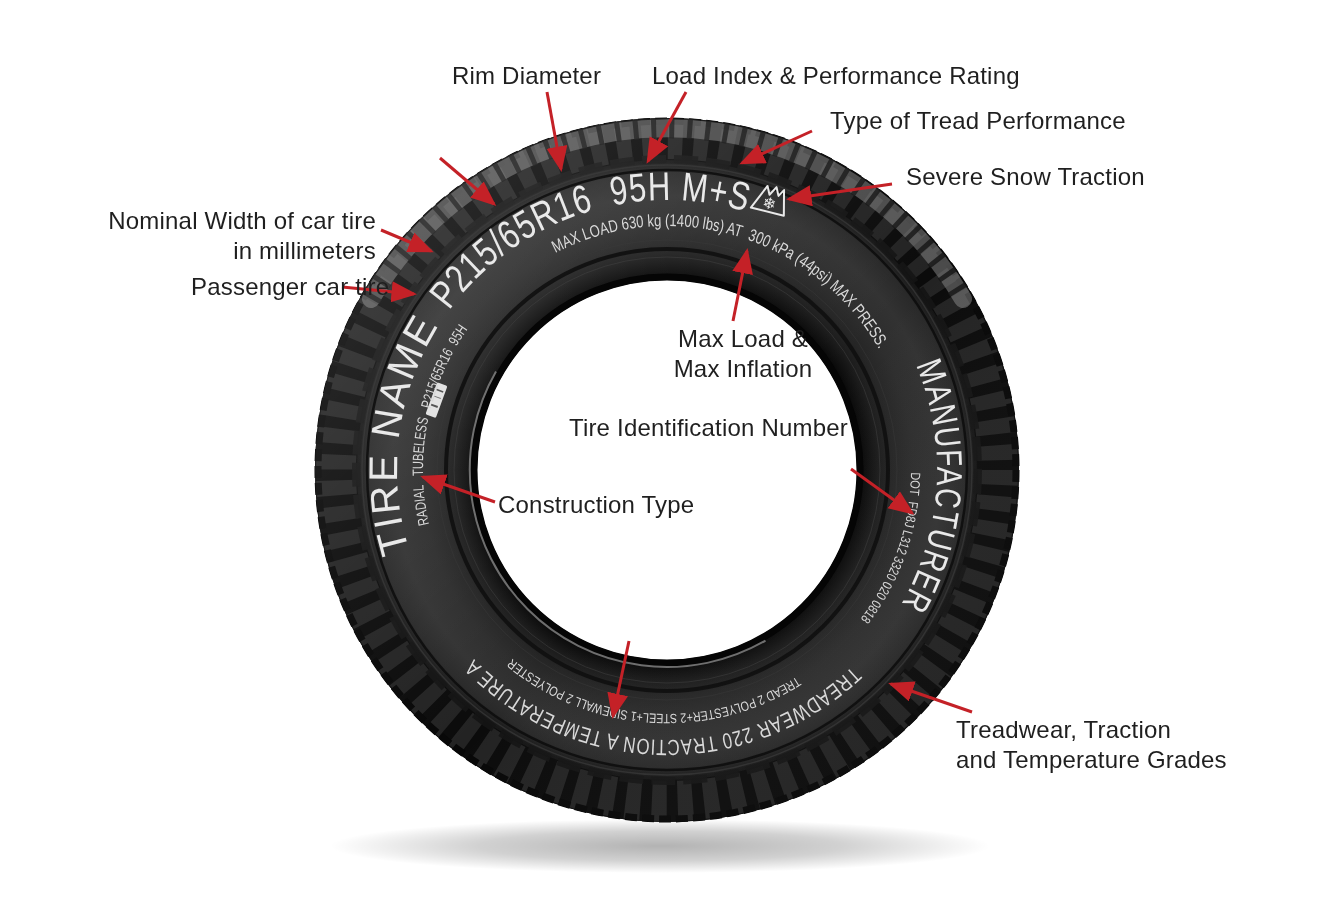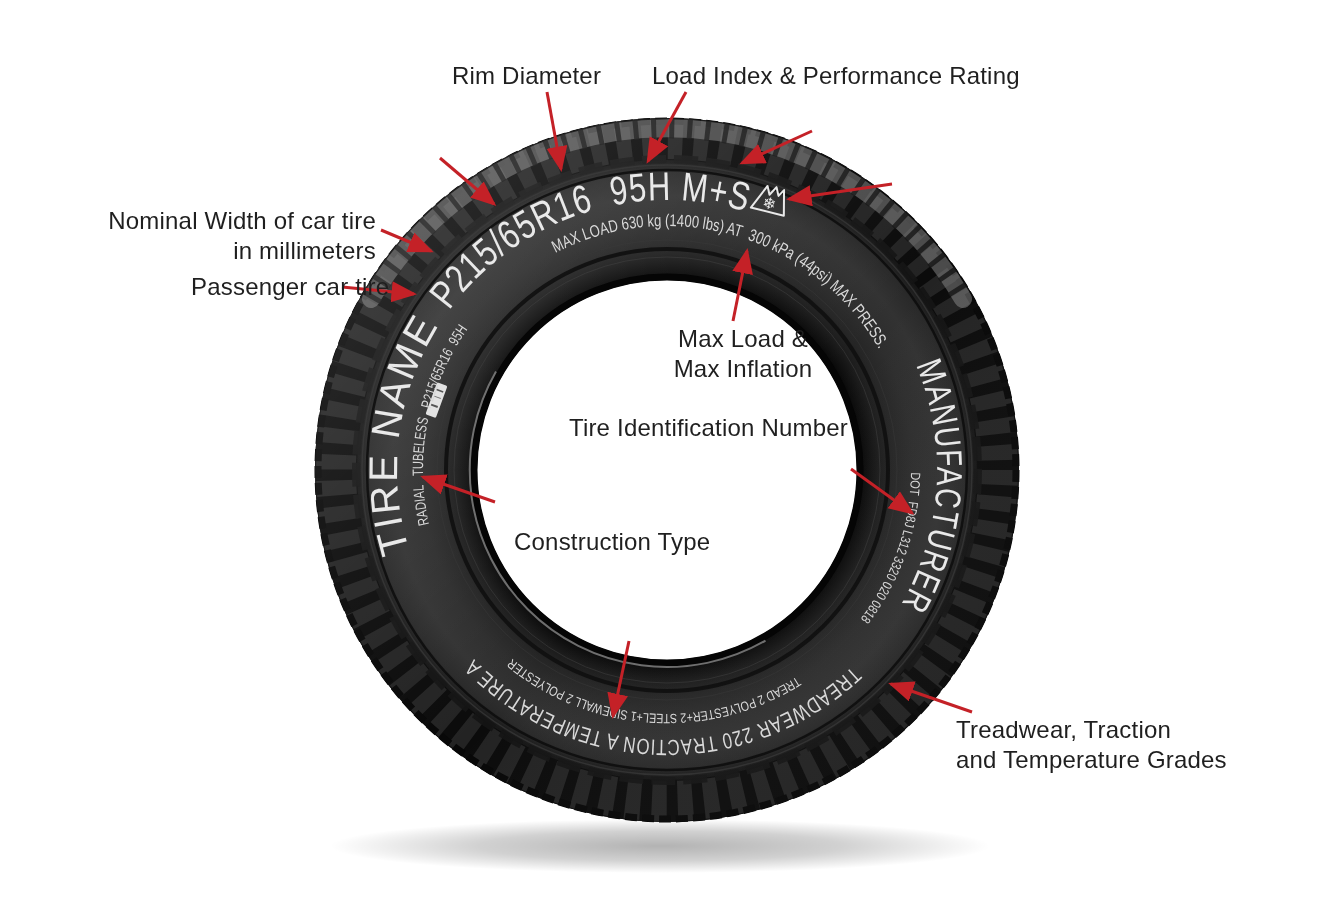--- a/index.html
+++ b/index.html
@@ -154,41 +154,47 @@
 
   <div class="co" style="left:452px; top:61px;">
     <div>Rim Diameter</div>
   </div>
 
   <div class="co" style="left:652px; top:61px;">
     <div>Load Index &amp; Performance Rating</div>
   </div>
 
 
-
+  <div class="co" style="left:830px; top:106px;">
+    <div>Type of Tread Performance</div>
+  </div>
+
+  <div class="co" style="left:906px; top:162px;">
+    <div>Severe Snow Traction</div>
+  </div>
 
   <div class="co right" style="left:86px; top:206px; width:290px;">
     <div>Nominal Width of car tire</div>
     <div>in millimeters</div>
   </div>
 
   <div class="co" style="left:144px; top:272px;margin-left:47px;">
     <div>Passenger car tire</div>
   </div>
 
   <div class="co center" style="left:628px; top:324px; width:230px;">
     <div>Max Load &amp;</div>
     <div>Max Inflation</div>
   </div>
 
   <div class="co right" style="left:538px; top:413px; width:310px;">
     <div>Tire Identification Number</div>
   </div>
 
-  <div class="co" style="left:514px; top:490px;margin-top:37px;">
+  <div class="co" style="left:498px; top:490px;">
     <div>Construction Type</div>
   </div>
 
 
   <div class="co" style="left:956px; top:715px;">
     <div>Treadwear, Traction</div>
     <div>and Temperature Grades</div>
   </div>
 
 </div>

